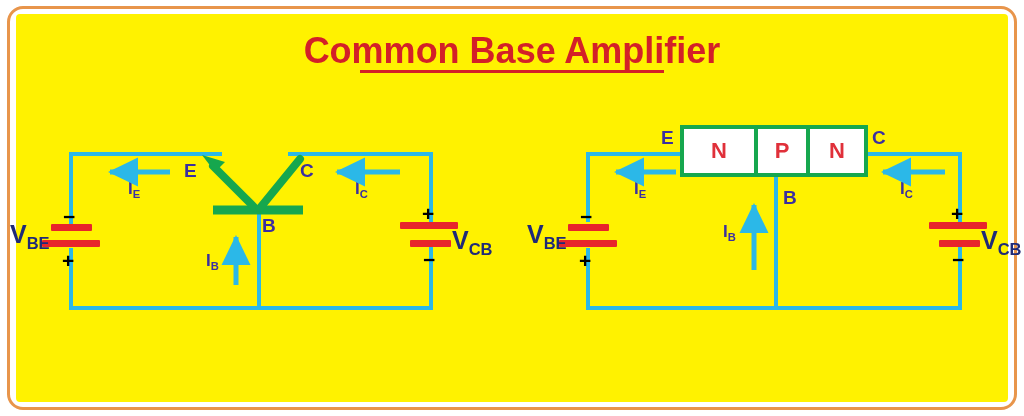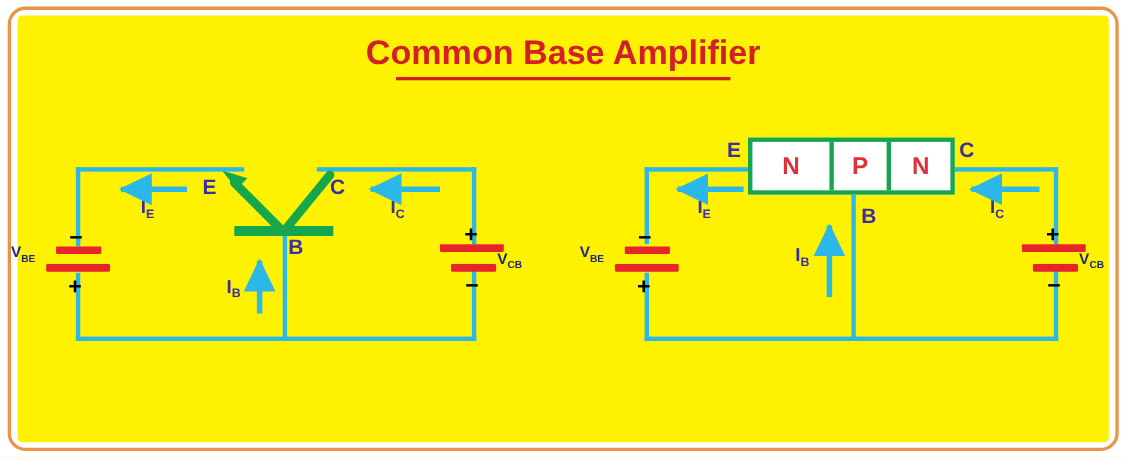--- a/index.html
+++ b/index.html
@@ -34,21 +34,21 @@
     background:#FFF200;
     border-radius:4px;
   }
 
   
   .title{
     position:absolute;
     left:0;top:30px;
     width:1024px;
     text-align:center;
-    font-size:31px;
+    font-size:36px;
     font-weight:bold;
     color:#D32028;
     letter-spacing:0px;
     white-space:nowrap;
   }
   .title-underline{
     position:absolute;
     left:360px;top:70px;
     width:304px;height:3px;
     background:#D32028;
@@ -87,21 +87,21 @@
     line-height:1;
     white-space:nowrap;
   }
   .lbl-term{font-size:19px;}
   .lbl-cur{font-size:17px;}
   .lbl-cur sub, .lbl-bat sub{font-size:0.66em;}
   .lbl-bat{
     position:absolute;
     color:#1F2A78;
     font-weight:bold;
-    font-size:14px;
+    font-size:25px;
     line-height:1;
     white-space:nowrap;
   }
 
   
   .ov{position:absolute;left:0;top:0;width:1024px;height:416px;overflow:visible;}
 
   
   .npn-wrap{
     position:absolute;

